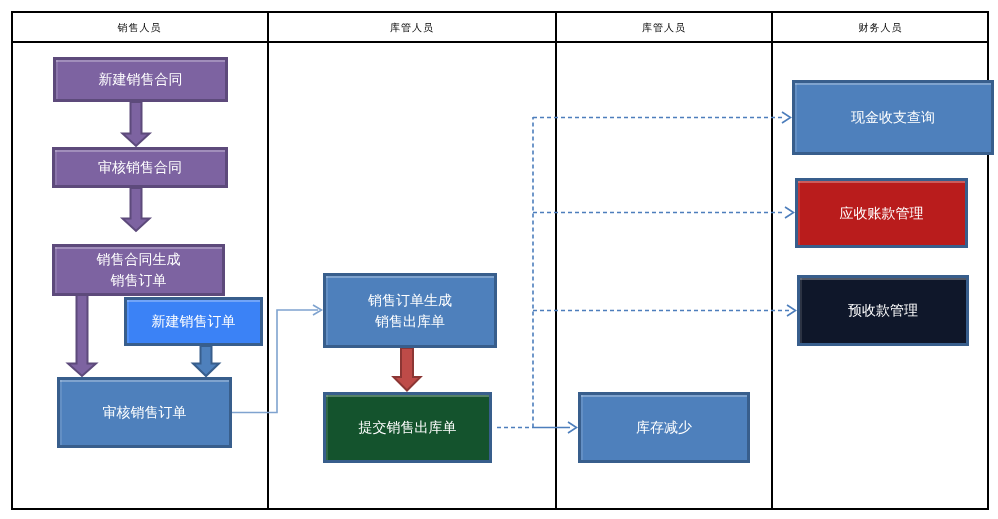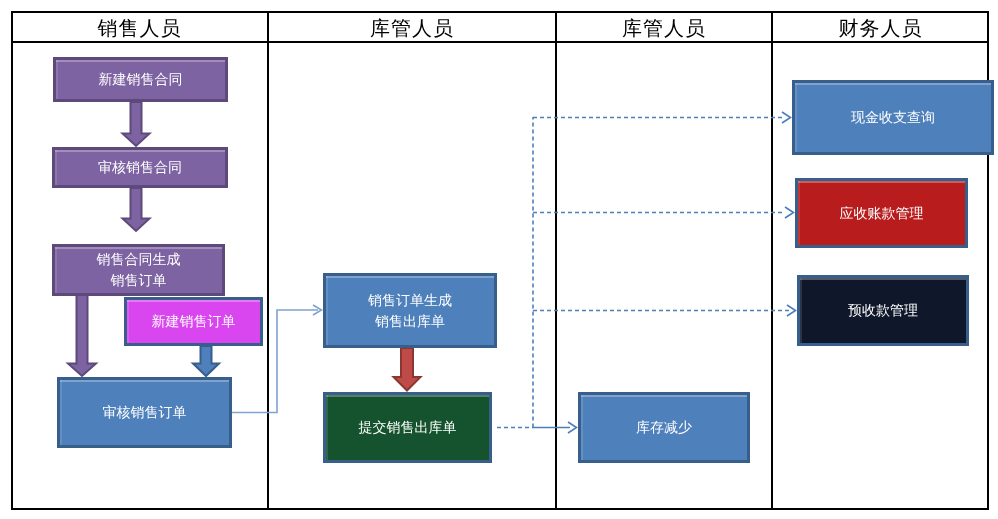--- a/index.html
+++ b/index.html
@@ -5,21 +5,21 @@
   html,body{margin:0;padding:0;background:#ffffff;}
   #stage{
     position:relative;width:998px;height:519px;background:#ffffff;overflow:hidden;
     font-family:"Liberation Sans","DejaVu Sans",sans-serif;
   }
   .frame{position:absolute;left:11px;top:11px;width:978px;height:499px;border:2px solid #000;box-sizing:border-box;}
   .vline{position:absolute;top:11px;height:499px;width:2px;background:#000;}
   .hline{position:absolute;left:11px;width:978px;height:2px;background:#000;}
   .lane-header{
     position:absolute;top:17px;height:22px;display:flex;align-items:center;justify-content:center;
-    font-size:20px;letter-spacing:1px;
+    font-size:10px;letter-spacing:1px;
   }
   .node{
     position:absolute;box-sizing:border-box;border:3px solid;
     display:flex;align-items:center;justify-content:center;text-align:center;
     font-size:14px;line-height:21px;white-space:pre-line;
     box-shadow:inset 0 2px 0 rgba(255,255,255,.28), inset 2px 0 0 rgba(255,255,255,.12);
   }
   svg.overlay{position:absolute;left:0;top:0;width:998px;height:519px;}
 </style>
 </head>
@@ -60,21 +60,21 @@
     <polygon points="401,348 413,348 413,377 420.5,377 407,390.5 393.5,377 401,377" stroke-width="2" fill="#BE4B48" stroke="#8C3634"></polygon>
   </svg>
 
   <div class="node" style="left: 53px; top: 57px; width: 175px; height: 45px; background-color: rgb(125, 99, 161); border-color: rgb(93, 74, 123); color: rgb(255, 255, 255);">新建销售合同</div>
 
   <div class="node" style="left: 52px; top: 147px; width: 176px; height: 41px; background-color: rgb(125, 99, 161); border-color: rgb(93, 74, 123); color: rgb(255, 255, 255);">审核销售合同</div>
 
   <div class="node" style="left: 52px; top: 244px; width: 173px; height: 52px; background-color: rgb(125, 99, 161); border-color: rgb(93, 74, 123); color: rgb(255, 255, 255);">销售合同生成
 销售订单</div>
 
-  <div class="node" style="left: 124px; top: 297px; width: 139px; height: 49px; background-color: #d946ef; border-color: rgb(56, 94, 140); color: rgb(255, 255, 255);">新建销售订单</div>
+  <div class="node" style="left: 124px; top: 297px; width: 139px; height: 49px; background-color: #3b82f6; border-color: rgb(56, 94, 140); color: rgb(255, 255, 255);">新建销售订单</div>
 
   <div class="node" style="left: 57px; top: 377px; width: 175px; height: 71px; background-color: rgb(78, 128, 188); border-color: rgb(56, 94, 140); color: rgb(255, 255, 255);">审核销售订单</div>
 
   <div class="node" style="left: 323px; top: 273px; width: 174px; height: 75px; background-color: rgb(78, 128, 188); border-color: rgb(56, 94, 140); color: rgb(255, 255, 255);">销售订单生成
 销售出库单</div>
 
   <div class="node" style="left: 323px; top: 392px; width: 169px; height: 71px; background-color: #14532d; border-color: rgb(56, 94, 140); color: rgb(255, 255, 255);">提交销售出库单</div>
 
   <div class="node" style="left: 578px; top: 392px; width: 172px; height: 71px; background-color: rgb(78, 128, 188); border-color: rgb(56, 94, 140); color: rgb(255, 255, 255);">库存减少</div>
 

